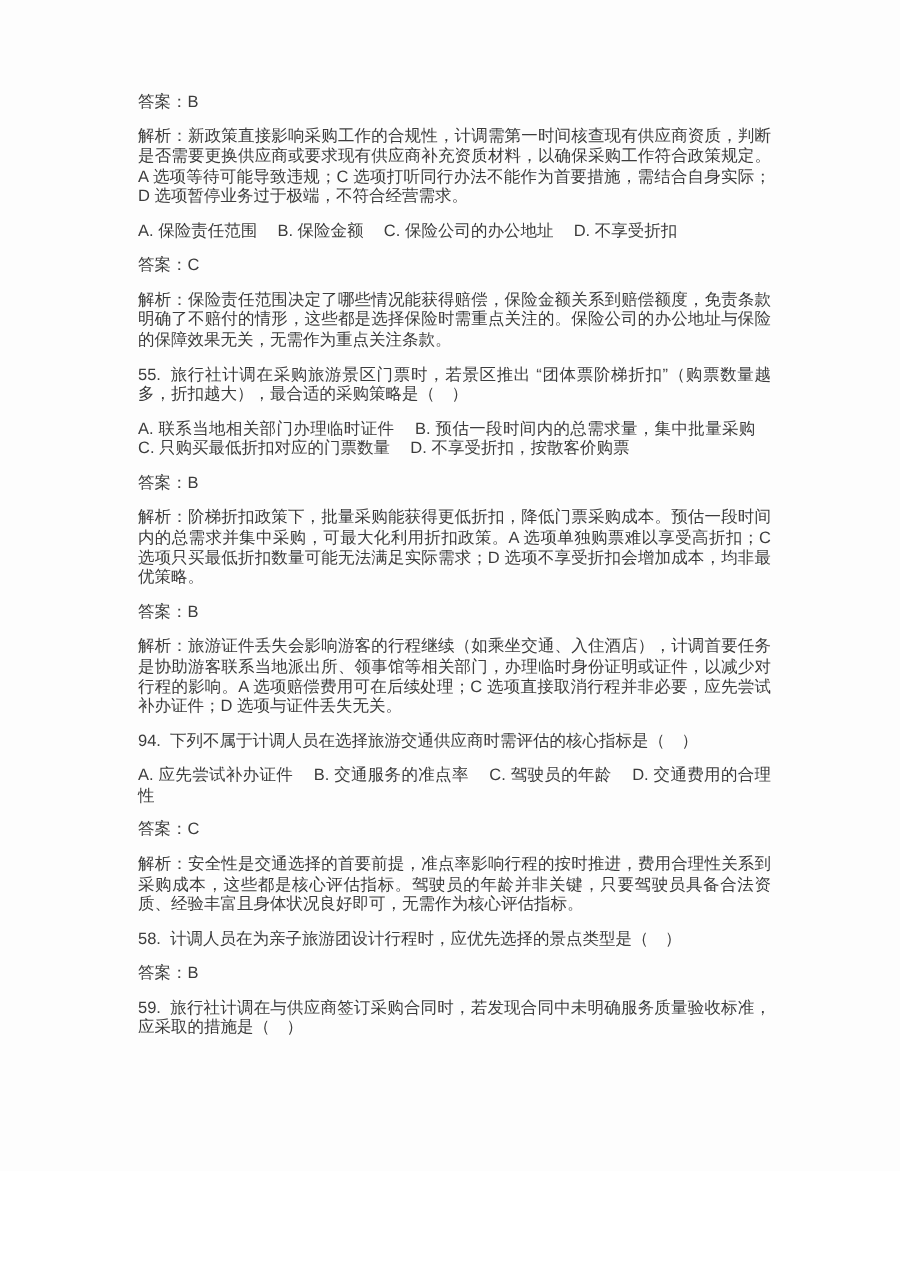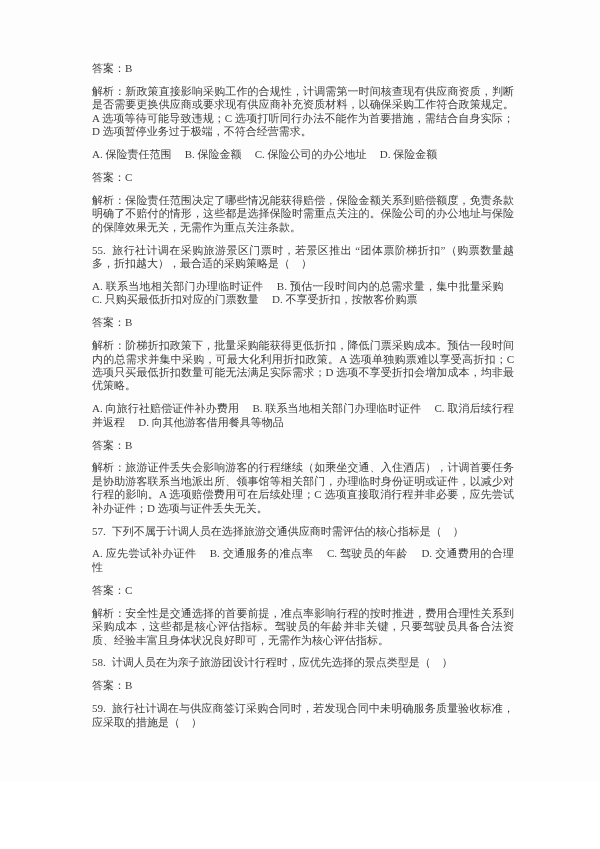--- a/index.html
+++ b/index.html
@@ -7,21 +7,21 @@
     padding: 0;
     background: #ffffff;
   }
   .page {
     position: relative;
     box-sizing: border-box;
     width: 600px;
     height: 781px;
     background: #fdfdfd;
     padding: 62px 86px 20px 92px;
-    font-family: Liberation Serif, serif;
+    font-family: Liberation Sans, sans-serif;
     font-size: 11px;
     line-height: 13.4px;
     color: #3c3c3c;
     text-align: justify;
     overflow: hidden;
   }
   .page p {
     margin: 0 0 9.5px 0;
   }
   .qnum {
@@ -39,45 +39,39 @@
 
 <div class="page">
 
   <p>答案：B</p>
   <p>解析：新政策直接影响采购工作的合规性，计调需第一时间核查现有供应商资质，判断是否需要更换供应商或要求现有供应商补充资质材料，以确保采购工作符合政策规定。A 选项等待可能导致违规；C 选项打听同行办法不能作为首要措施，需结合自身实际；D 选项暂停业务过于极端，不符合经营需求。</p>
 
   <p>
     <span class="opt">A. 保险责任范围</span>
     <span class="opt">B. 保险金额</span>
     <span class="opt">C. 保险公司的办公地址</span>
-    <span class="opt">D. 保险金额</span>
+    <span class="opt">D. 不享受折扣</span>
   </p>
   <p>答案：C</p>
   <p>解析：保险责任范围决定了哪些情况能获得赔偿，保险金额关系到赔偿额度，免责条款明确了不赔付的情形，这些都是选择保险时需重点关注的。保险公司的办公地址与保险的保障效果无关，无需作为重点关注条款。</p>
 
   <p><span class="qnum">55.</span><span>旅行社计调在采购旅游景区门票时，若景区推出 “团体票阶梯折扣”（购票数量越多，折扣越大），最合适的采购策略是（　）</span></p>
   <p>
     <span class="opt">A. 联系当地相关部门办理临时证件</span>
     <span class="opt">B. 预估一段时间内的总需求量，集中批量采购</span>
     <span class="opt">C. 只购买最低折扣对应的门票数量</span>
     <span class="opt">D. 不享受折扣，按散客价购票</span>
   </p>
   <p>答案：B</p>
   <p>解析：阶梯折扣政策下，批量采购能获得更低折扣，降低门票采购成本。预估一段时间内的总需求并集中采购，可最大化利用折扣政策。A 选项单独购票难以享受高折扣；C 选项只买最低折扣数量可能无法满足实际需求；D 选项不享受折扣会增加成本，均非最优策略。</p>
 
-  <p>
-    <span class="opt">A. 向旅行社赔偿证件补办费用</span>
-    <span class="opt">B. 联系当地相关部门办理临时证件</span>
-    <span class="opt">C. 取消后续行程并返程</span>
-    <span class="opt">D. 向其他游客借用餐具等物品</span>
-  </p>
   <p>答案：B</p>
   <p>解析：旅游证件丢失会影响游客的行程继续（如乘坐交通、入住酒店），计调首要任务是协助游客联系当地派出所、领事馆等相关部门，办理临时身份证明或证件，以减少对行程的影响。A 选项赔偿费用可在后续处理；C 选项直接取消行程并非必要，应先尝试补办证件；D 选项与证件丢失无关。</p>
 
-  <p><span class="qnum">57.</span><span>下列不属于计调人员在选择旅游交通供应商时需评估的核心指标是（　）</span></p>
+  <p><span class="qnum">94.</span><span>下列不属于计调人员在选择旅游交通供应商时需评估的核心指标是（　）</span></p>
   <p>
     <span class="opt">A. 应先尝试补办证件</span>
     <span class="opt">B. 交通服务的准点率</span>
     <span class="opt">C. 驾驶员的年龄</span>
     <span class="opt">D. 交通费用的合理性</span>
   </p>
   <p>答案：C</p>
   <p>解析：安全性是交通选择的首要前提，准点率影响行程的按时推进，费用合理性关系到采购成本，这些都是核心评估指标。驾驶员的年龄并非关键，只要驾驶员具备合法资质、经验丰富且身体状况良好即可，无需作为核心评估指标。</p>
 
   <p><span class="qnum">58.</span><span>计调人员在为亲子旅游团设计行程时，应优先选择的景点类型是（　）</span></p>

